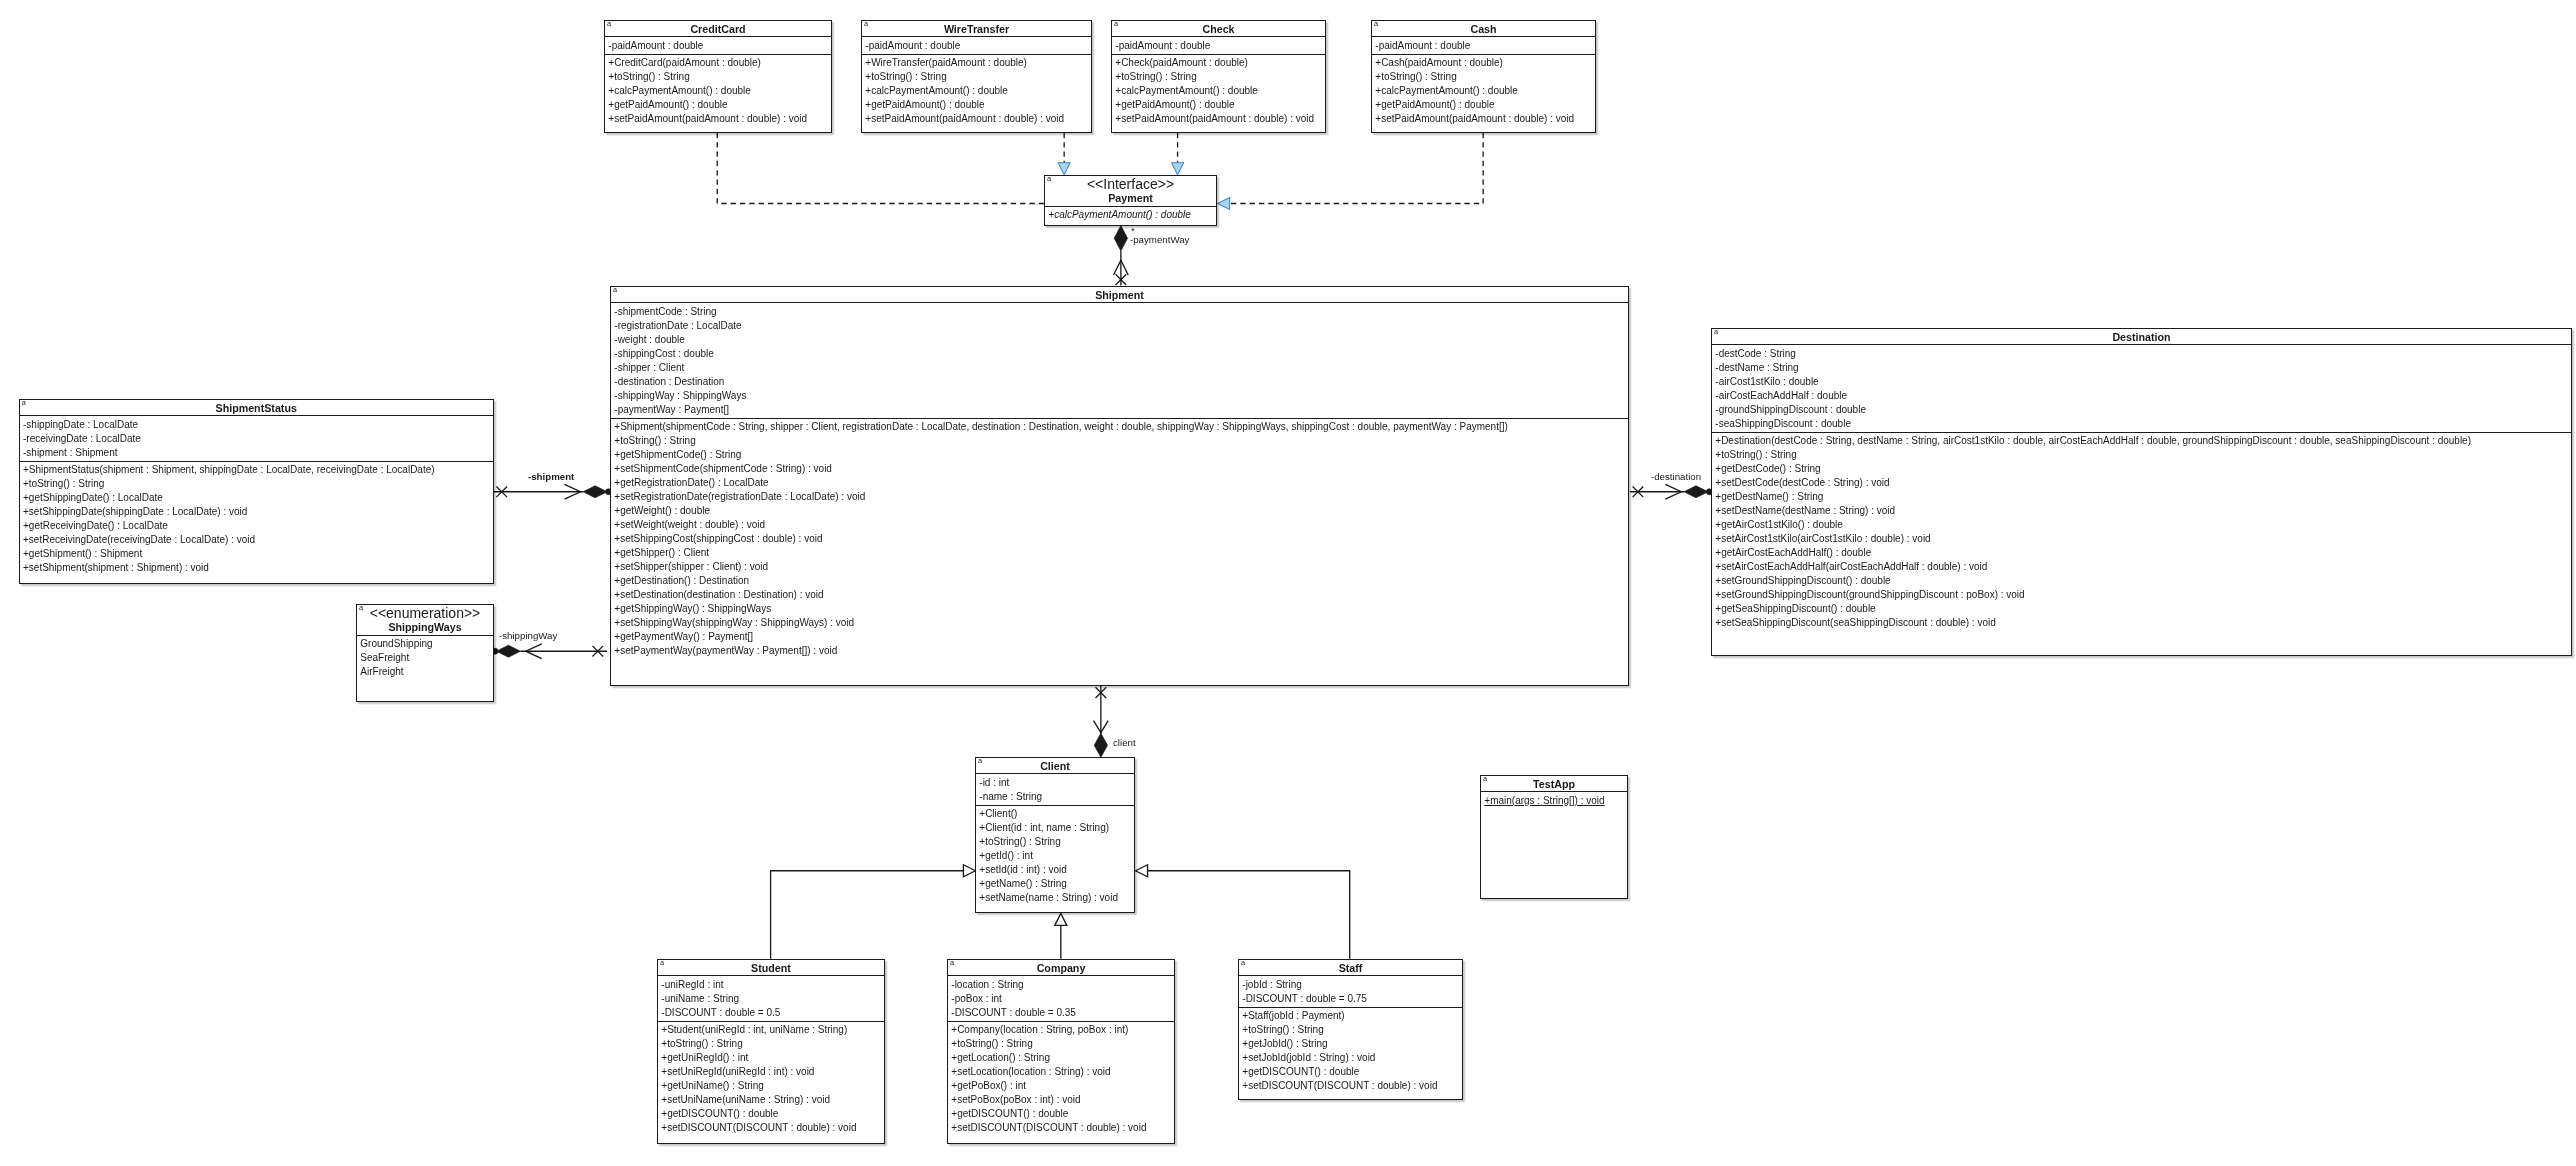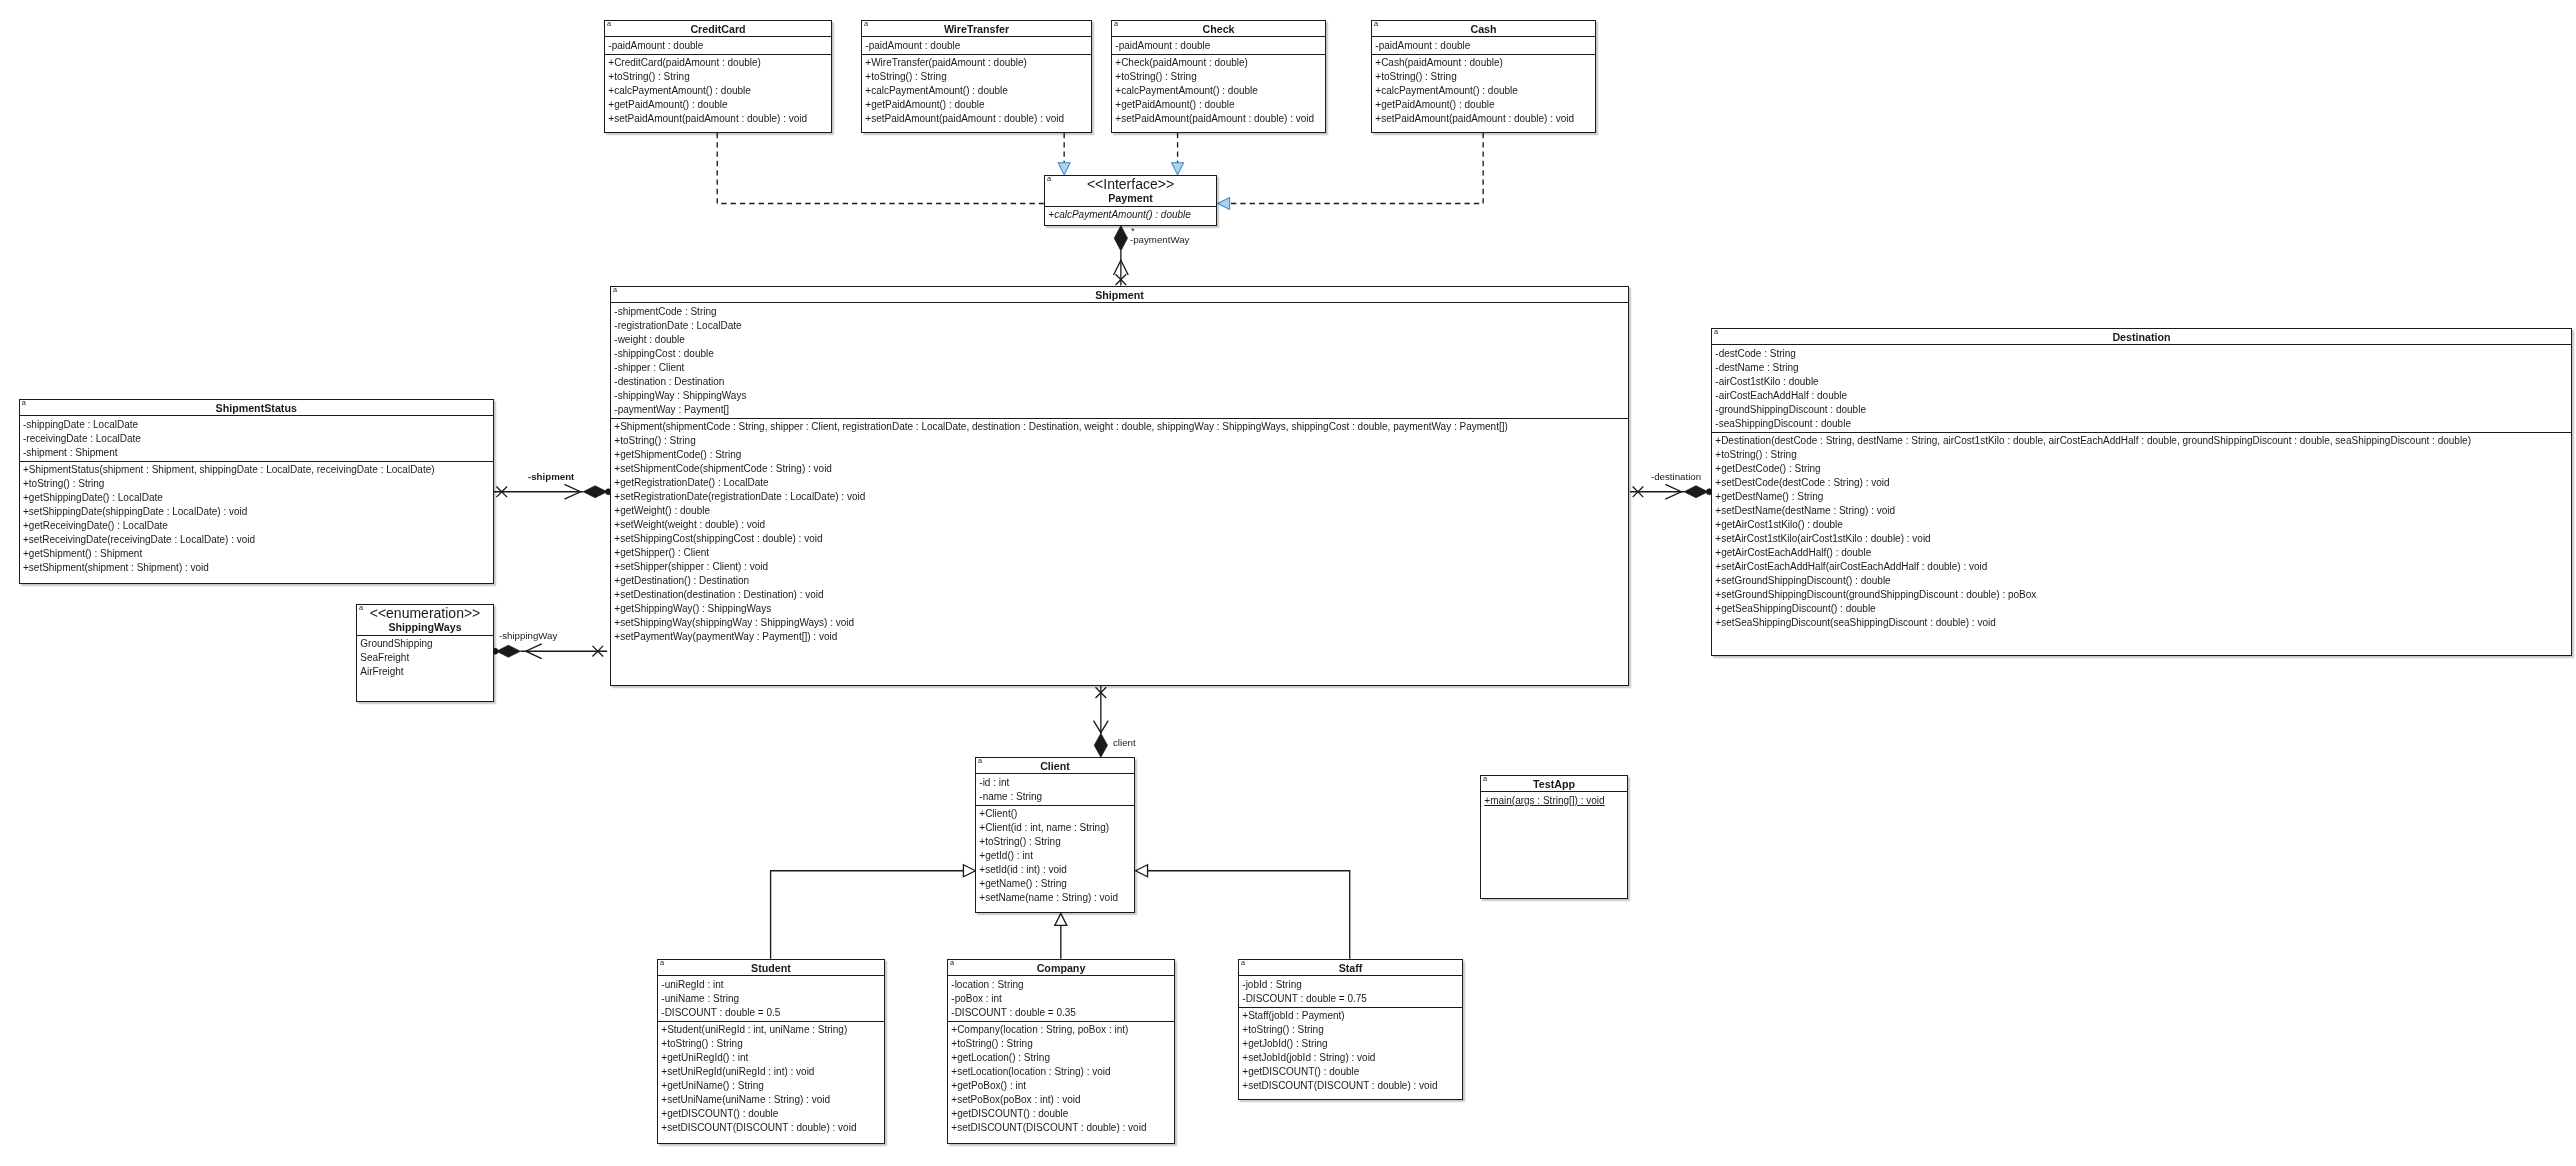--- a/index.html
+++ b/index.html
@@ -190,20 +190,21 @@
           <div class="row">+setRegistrationDate(registrationDate : LocalDate) : void</div>
           <div class="row">+getWeight() : double</div>
           <div class="row">+setWeight(weight : double) : void</div>
           <div class="row">+setShippingCost(shippingCost : double) : void</div>
           <div class="row">+getShipper() : Client</div>
           <div class="row">+setShipper(shipper : Client) : void</div>
           <div class="row">+getDestination() : Destination</div>
           <div class="row">+setDestination(destination : Destination) : void</div>
           <div class="row">+getShippingWay() : ShippingWays</div>
           <div class="row">+setShippingWay(shippingWay : ShippingWays) : void</div>
+          <div class="row">+getPaymentWay() : Payment[]</div>
           <div class="row">+setPaymentWay(paymentWay : Payment[]) : void</div>
         </div>
       </div>
       <div class="class-box" style="left: 18.7px; top: 399px; width: 475px; height: 185px;">
         <div class="cb-title">
           <span class="corner-a">a</span>
           <div>ShipmentStatus</div>
         </div>
         <div class="cb-comp">
           <div class="row">-shippingDate : LocalDate</div>
@@ -251,21 +252,21 @@
           <div class="row">+toString() : String</div>
           <div class="row">+getDestCode() : String</div>
           <div class="row">+setDestCode(destCode : String) : void</div>
           <div class="row">+getDestName() : String</div>
           <div class="row">+setDestName(destName : String) : void</div>
           <div class="row">+getAirCost1stKilo() : double</div>
           <div class="row">+setAirCost1stKilo(airCost1stKilo : double) : void</div>
           <div class="row">+getAirCostEachAddHalf() : double</div>
           <div class="row">+setAirCostEachAddHalf(airCostEachAddHalf : double) : void</div>
           <div class="row">+setGroundShippingDiscount() : double</div>
-          <div class="row">+setGroundShippingDiscount(groundShippingDiscount : double) : poBox</div>
+          <div class="row">+setGroundShippingDiscount(groundShippingDiscount : poBox) : void</div>
           <div class="row">+getSeaShippingDiscount() : double</div>
           <div class="row">+setSeaShippingDiscount(seaShippingDiscount : double) : void</div>
         </div>
       </div>
       <div class="class-box" style="left: 975px; top: 757px; width: 160px; height: 156px;">
         <div class="cb-title">
           <span class="corner-a">a</span>
           <div>Client</div>
         </div>
         <div class="cb-comp">

